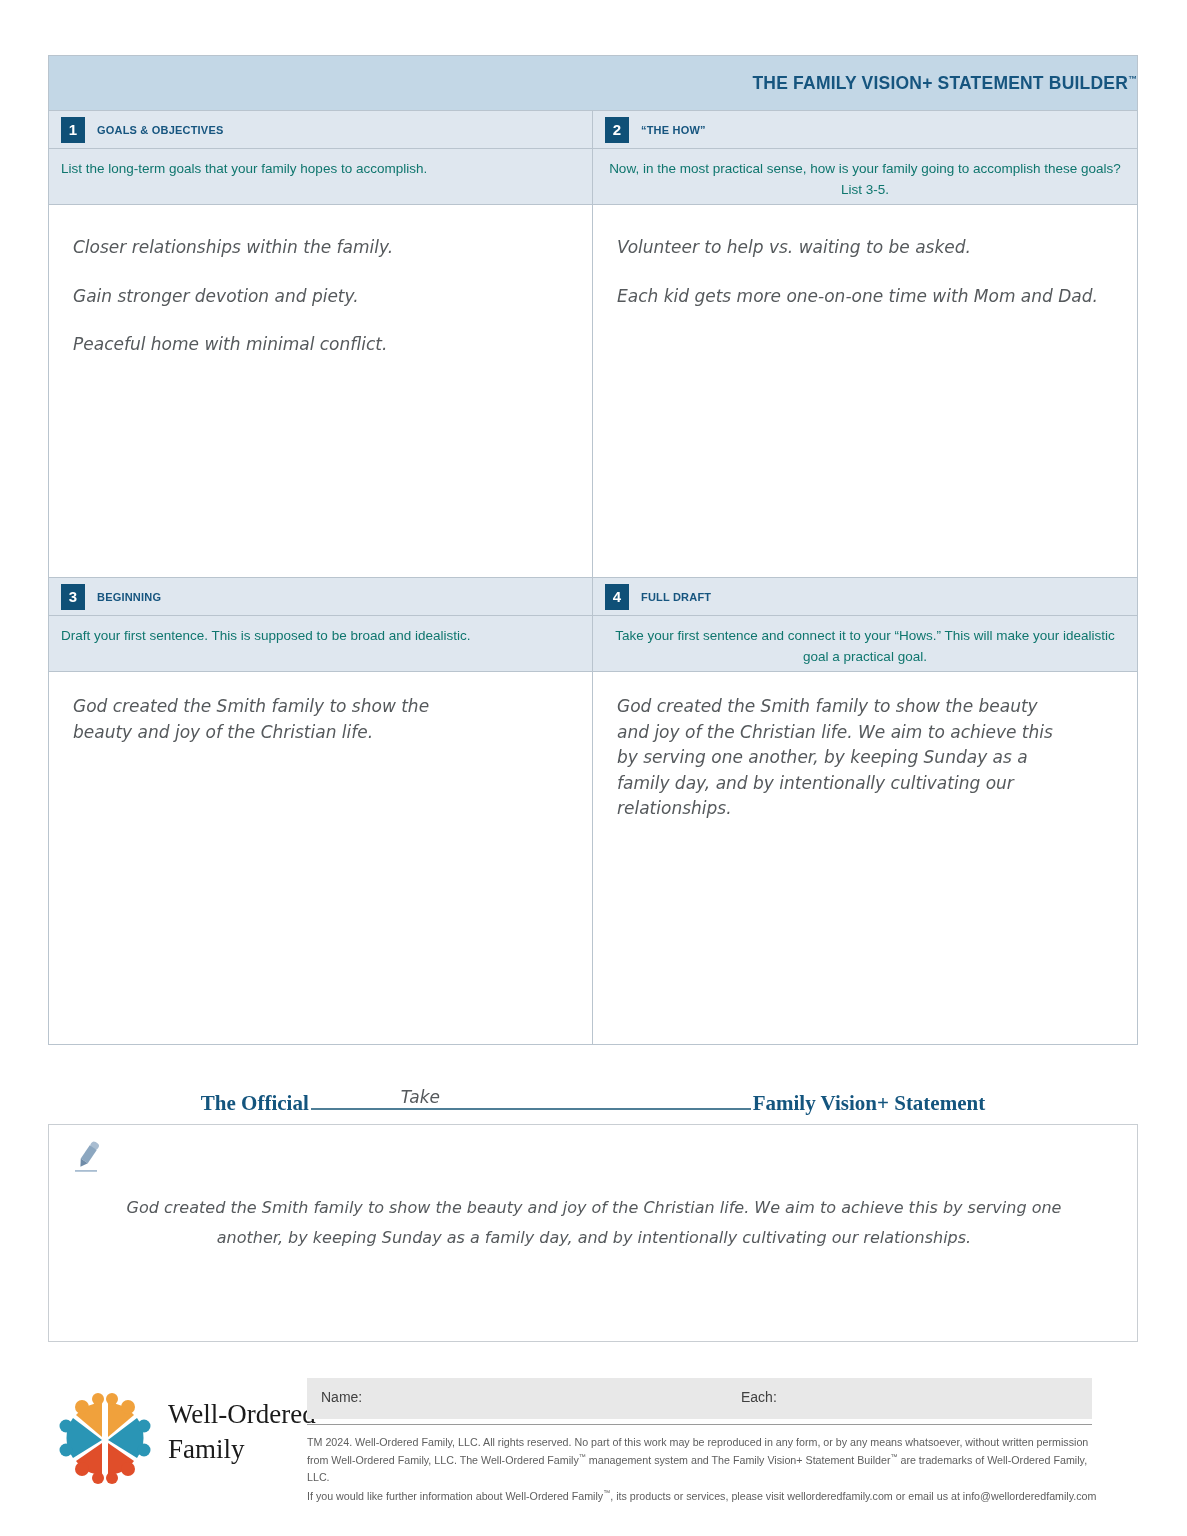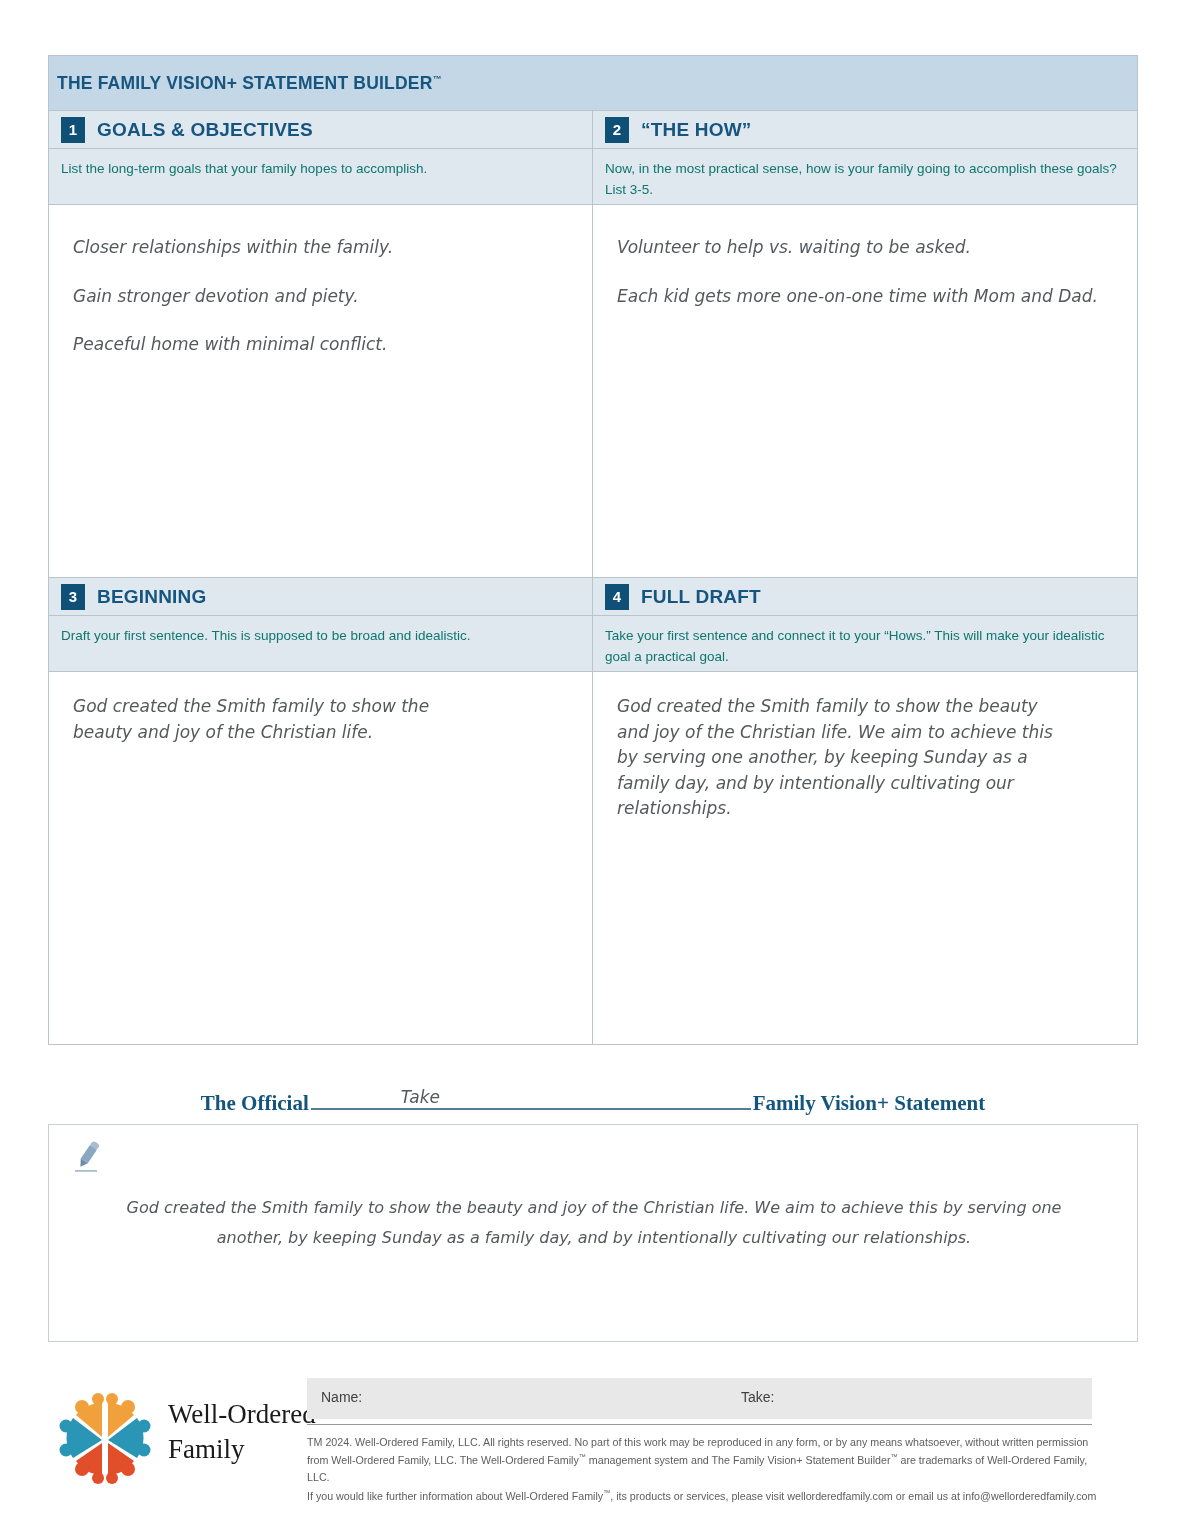--- a/index.html
+++ b/index.html
@@ -31,25 +31,25 @@
     top: 55px;
     width: 1090px;
     border: 1px solid #b9c4ce;
     box-sizing: border-box;
     background: #fff;
   }
 
   .sheet-title {
     background: #c3d7e6;
     color: #16557f;
-    text-align: left;
+    text-align: right;
     font-weight: bold;
     font-size: 17.5px;
     letter-spacing: 0.2px;
-    padding: 17px 0 16px 8px;
+    padding: 17px 0 16px 0;
     border-bottom: 1px solid #b9c4ce;
   }
   .sheet-title .tm {
     font-size: 9px;
     vertical-align: super;
     letter-spacing: 0;
   }
 
   .row {
     display: flex;
@@ -78,35 +78,35 @@
     width: 24px;
     height: 26px;
     line-height: 26px;
     text-align: center;
     margin-right: 12px;
     flex: none;
   }
   .sec-label {
     color: #16557f;
     font-weight: bold;
-    font-size: 19px;
+    font-size: 11px;
     letter-spacing: 0.2px;
   }
 
   .sec-instr {
     background: #dfe7ef;
     color: #0f766e;
     font-size: 13.5px;
     line-height: 1.55;
     padding: 10px 12px 10px 12px;
     border-bottom: 1px solid #b9c4ce;
     box-sizing: border-box;
   }
   .instr-a { height: 56px; }
-  .instr-b { height: 56px; }
+  .instr-b { height: 56px; text-align: center; }
 
   .answer {
     background: #ffffff;
     padding: 30px 24px 10px 24px;
     box-sizing: border-box;
     font-family: "DejaVu Sans", sans-serif;
     font-style: italic;
     font-size: 17px;
     color: #55595c;
     line-height: 1.5;
@@ -380,21 +380,21 @@
     </svg>
   </span>
 
   <div class="logo-text">
     <div>Well-Ordered</div>
     <div>Family</div>
   </div>
 
   <div class="namedate">
     <span class="nd-label nd-name">Name:</span>
-    <span class="nd-label nd-date">Take:</span>
+    <span class="nd-label nd-date">Each:</span>
   </div>
 
   <div class="hr-footer"></div>
 
   <div class="legal">
     <div>TM 2024. Well-Ordered Family, LLC. All rights reserved. No part of this work may be reproduced in any form, or by any means whatsoever, without written permission</div>
     <div><span>from Well-Ordered Family, LLC. The Well-Ordered Family</span><span class="tmsm">™</span><span> management system and The Family Vision+ Statement Builder</span><span class="tmsm">™</span><span> are trademarks of Well-Ordered Family, LLC.</span></div>
     <div><span>If you would like further information about Well-Ordered Family</span><span class="tmsm">™</span><span>, its products or services, please visit wellorderedfamily.com or email us at info@wellorderedfamily.com</span></div>
   </div>
 

